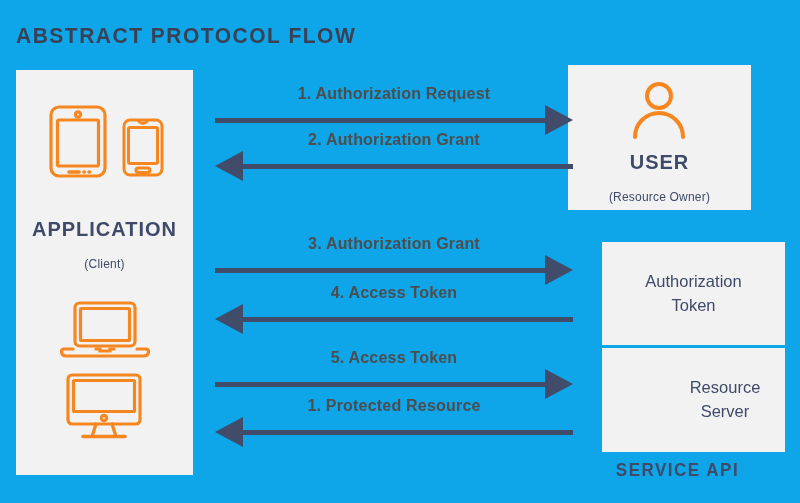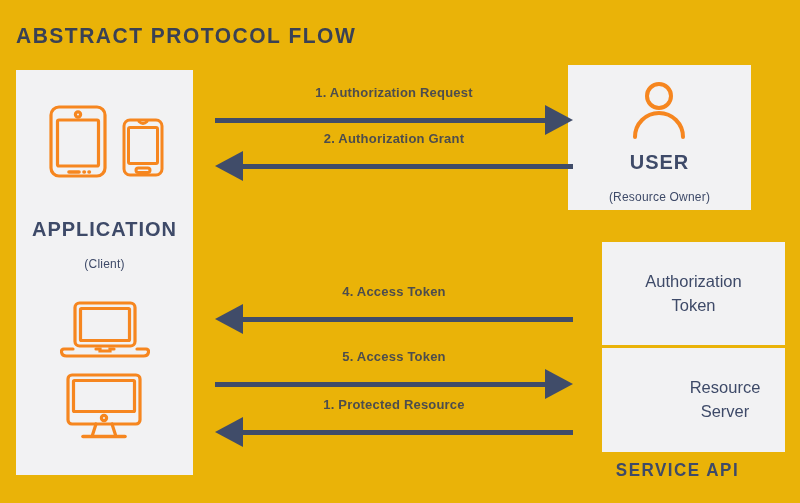--- a/index.html
+++ b/index.html
@@ -9,21 +9,21 @@
     --orange:#F6861F;
     --box-bg:#F2F2F3;
     --label-grey:#4D4D4D;
   }
   *{margin:0;padding:0;box-sizing:border-box;}
   html,body{background:#ffffff;}
   body{font-family:"Liberation Sans", sans-serif;}
   .canvas{
     position:relative;
     width:800px;height:503px;
-    background:#eab308;
+    background:#0ea5e9;
     overflow:hidden;
   }
   .diagram-title{
     position:absolute;left:16px;top:22px;
     font-size:21px;font-weight:800;color:var(--title);
     letter-spacing:1.5px;
     transform:scaleY(1.08);transform-origin:left top;
   }
   .box{
     position:absolute;
@@ -56,21 +56,21 @@
   }
   .service-api{
     position:absolute;left:586px;top:460px;width:183px;text-align:center;
     font-size:17px;font-weight:800;color:var(--navy-text);letter-spacing:1.5px;
     transform:scaleY(1.05);transform-origin:center top;
   }
   .msg-row{
     position:absolute;left:215px;width:358px;
   }
   .msg-label{
-    text-align:center;font-size:13px;font-weight:bold;color:var(--label-grey);
+    text-align:center;font-size:16px;font-weight:bold;color:var(--label-grey);
     letter-spacing:0.2px;height:18px;margin-bottom:2px;
   }
   .arrow{display:flex;align-items:center;width:100%;height:30px;}
   .arrow .shaft{flex:1;height:5px;background:var(--navy);}
   .arrow .head-right{
     width:0;height:0;
     border-top:15px solid transparent;border-bottom:15px solid transparent;
     border-left:28px solid var(--navy);
   }
   .arrow .head-left{
@@ -167,20 +167,27 @@
   </div>
 
   <div class="msg-row row-2">
     <div class="msg-label">2. Authorization Grant</div>
     <div class="arrow">
       <div class="head-left"></div>
       <div class="shaft"></div>
     </div>
   </div>
 
+  <div class="msg-row row-3">
+    <div class="msg-label">3. Authorization Grant</div>
+    <div class="arrow">
+      <div class="shaft"></div>
+      <div class="head-right"></div>
+    </div>
+  </div>
 
   <div class="msg-row row-4">
     <div class="msg-label">4. Access Token</div>
     <div class="arrow">
       <div class="head-left"></div>
       <div class="shaft"></div>
     </div>
   </div>
 
   <div class="msg-row row-5">

